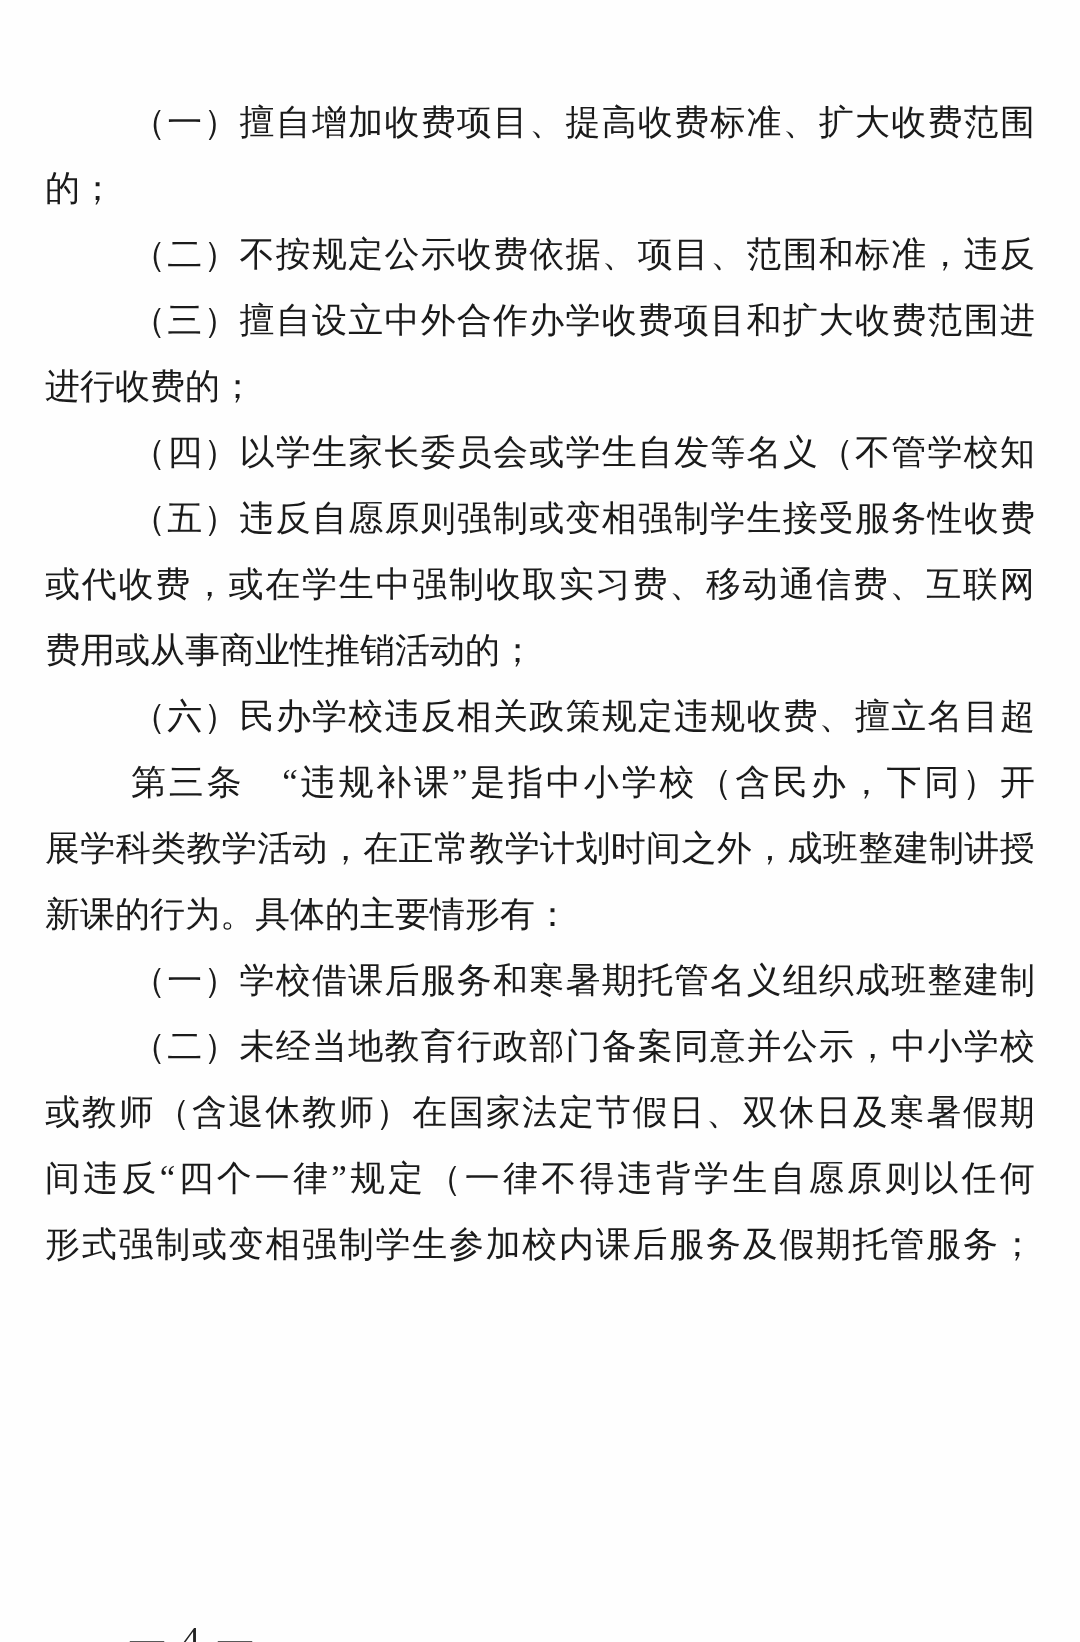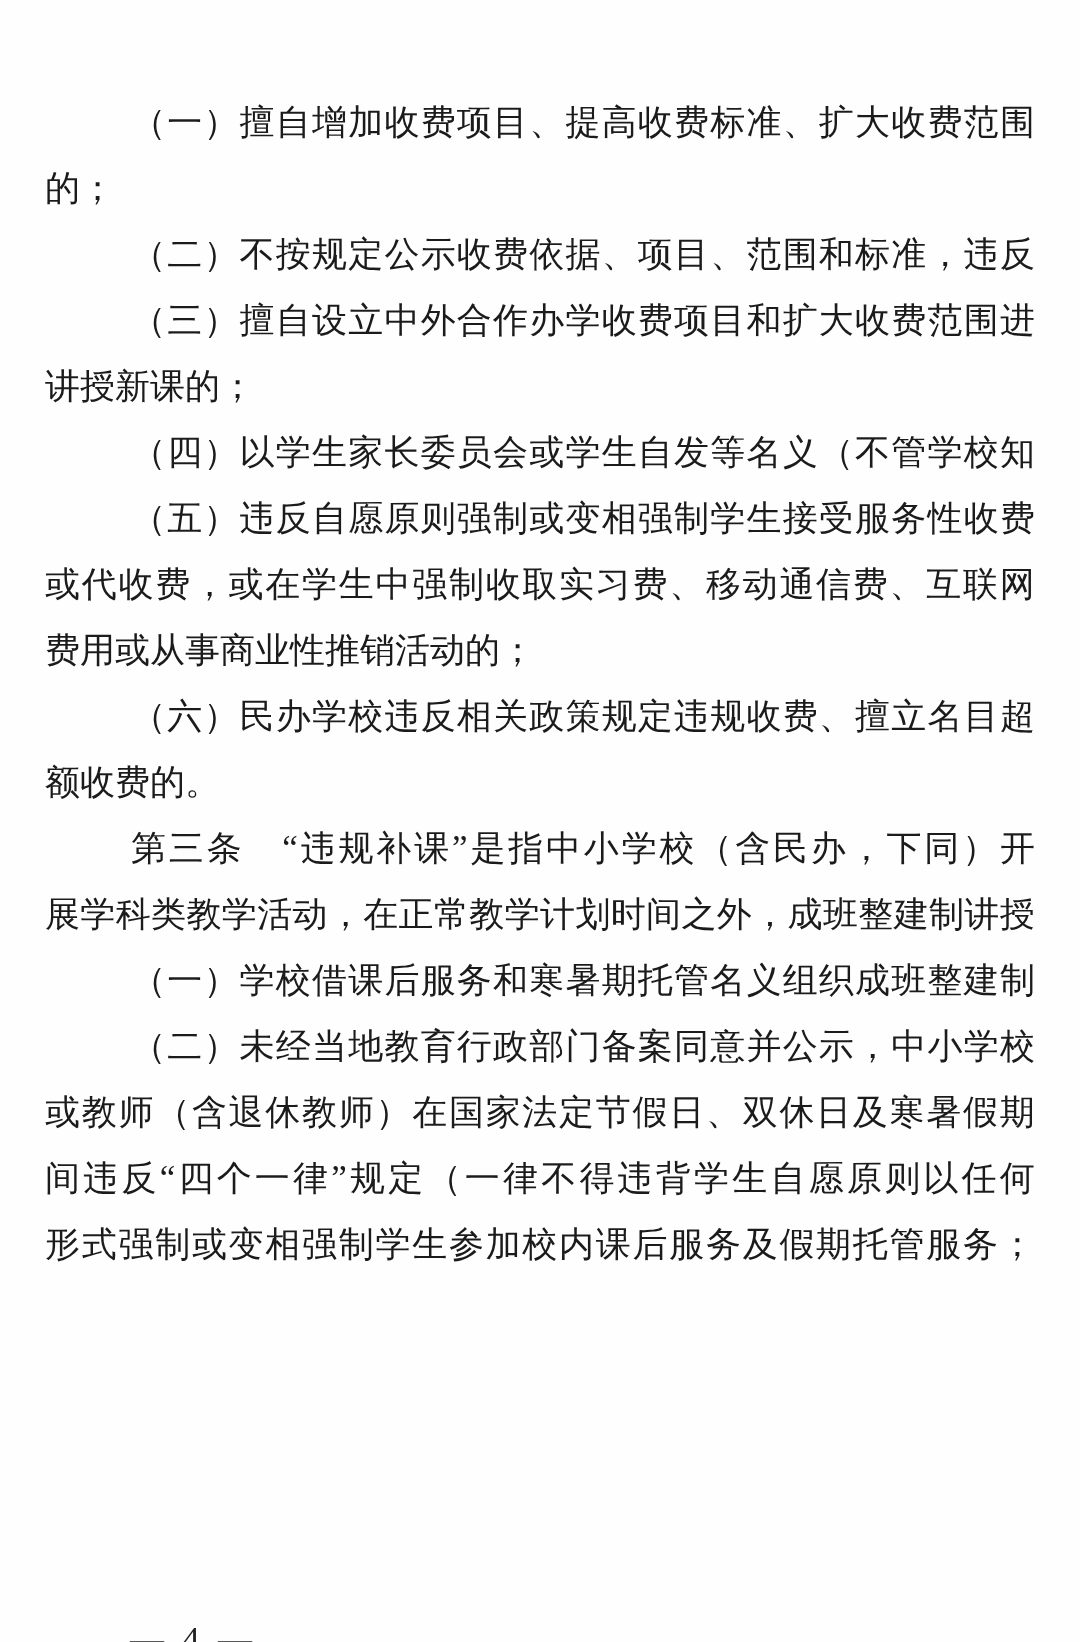--- a/index.html
+++ b/index.html
@@ -53,29 +53,29 @@
 </style>
 </head>
 <body>
 
 <div class="page">
   <div class="text-block" id="text-block">
       <div class="line indent justify"><span class="ch">（</span><span class="ch">一</span><span class="ch">）</span><span class="ch">擅</span><span class="ch">自</span><span class="ch">增</span><span class="ch">加</span><span class="ch">收</span><span class="ch">费</span><span class="ch">项</span><span class="ch">目</span><span class="ch">、</span><span class="ch">提</span><span class="ch">高</span><span class="ch">收</span><span class="ch">费</span><span class="ch">标</span><span class="ch">准</span><span class="ch">、</span><span class="ch">扩</span><span class="ch">大</span><span class="ch">收</span><span class="ch">费</span><span class="ch">范</span><span class="ch">围</span></div>
       <div class="line">的；</div>
       <div class="line indent justify"><span class="ch">（</span><span class="ch">二</span><span class="ch">）</span><span class="ch">不</span><span class="ch">按</span><span class="ch">规</span><span class="ch">定</span><span class="ch">公</span><span class="ch">示</span><span class="ch">收</span><span class="ch">费</span><span class="ch">依</span><span class="ch">据</span><span class="ch">、</span><span class="ch">项</span><span class="ch">目</span><span class="ch">、</span><span class="ch">范</span><span class="ch">围</span><span class="ch">和</span><span class="ch">标</span><span class="ch">准</span><span class="ch">，</span><span class="ch">违</span><span class="ch">反</span></div>
       <div class="line indent justify"><span class="ch">（</span><span class="ch">三</span><span class="ch">）</span><span class="ch">擅</span><span class="ch">自</span><span class="ch">设</span><span class="ch">立</span><span class="ch">中</span><span class="ch">外</span><span class="ch">合</span><span class="ch">作</span><span class="ch">办</span><span class="ch">学</span><span class="ch">收</span><span class="ch">费</span><span class="ch">项</span><span class="ch">目</span><span class="ch">和</span><span class="ch">扩</span><span class="ch">大</span><span class="ch">收</span><span class="ch">费</span><span class="ch">范</span><span class="ch">围</span><span class="ch">进</span></div>
-      <div class="line">讲授新课的；</div>
+      <div class="line">进行收费的；</div>
       <div class="line indent justify"><span class="ch">（</span><span class="ch">四</span><span class="ch">）</span><span class="ch">以</span><span class="ch">学</span><span class="ch">生</span><span class="ch">家</span><span class="ch">长</span><span class="ch">委</span><span class="ch">员</span><span class="ch">会</span><span class="ch">或</span><span class="ch">学</span><span class="ch">生</span><span class="ch">自</span><span class="ch">发</span><span class="ch">等</span><span class="ch">名</span><span class="ch">义</span><span class="ch">（</span><span class="ch">不</span><span class="ch">管</span><span class="ch">学</span><span class="ch">校</span><span class="ch">知</span></div>
       <div class="line indent justify"><span class="ch">（</span><span class="ch">五</span><span class="ch">）</span><span class="ch">违</span><span class="ch">反</span><span class="ch">自</span><span class="ch">愿</span><span class="ch">原</span><span class="ch">则</span><span class="ch">强</span><span class="ch">制</span><span class="ch">或</span><span class="ch">变</span><span class="ch">相</span><span class="ch">强</span><span class="ch">制</span><span class="ch">学</span><span class="ch">生</span><span class="ch">接</span><span class="ch">受</span><span class="ch">服</span><span class="ch">务</span><span class="ch">性</span><span class="ch">收</span><span class="ch">费</span></div>
       <div class="line justify"><span class="ch">或</span><span class="ch">代</span><span class="ch">收</span><span class="ch">费</span><span class="ch">，</span><span class="ch">或</span><span class="ch">在</span><span class="ch">学</span><span class="ch">生</span><span class="ch">中</span><span class="ch">强</span><span class="ch">制</span><span class="ch">收</span><span class="ch">取</span><span class="ch">实</span><span class="ch">习</span><span class="ch">费</span><span class="ch">、</span><span class="ch">移</span><span class="ch">动</span><span class="ch">通</span><span class="ch">信</span><span class="ch">费</span><span class="ch">、</span><span class="ch">互</span><span class="ch">联</span><span class="ch">网</span></div>
       <div class="line">费用或从事商业性推销活动的；</div>
       <div class="line indent justify"><span class="ch">（</span><span class="ch">六</span><span class="ch">）</span><span class="ch">民</span><span class="ch">办</span><span class="ch">学</span><span class="ch">校</span><span class="ch">违</span><span class="ch">反</span><span class="ch">相</span><span class="ch">关</span><span class="ch">政</span><span class="ch">策</span><span class="ch">规</span><span class="ch">定</span><span class="ch">违</span><span class="ch">规</span><span class="ch">收</span><span class="ch">费</span><span class="ch">、</span><span class="ch">擅</span><span class="ch">立</span><span class="ch">名</span><span class="ch">目</span><span class="ch">超</span></div>
-      <div class="line">额收费的。</div>
       <div class="line indent justify"><span class="ch">第</span><span class="ch">三</span><span class="ch">条</span><span class="ch">　</span><span class="ch">“</span><span class="ch">违</span><span class="ch">规</span><span class="ch">补</span><span class="ch">课</span><span class="ch">”</span><span class="ch">是</span><span class="ch">指</span><span class="ch">中</span><span class="ch">小</span><span class="ch">学</span><span class="ch">校</span><span class="ch">（</span><span class="ch">含</span><span class="ch">民</span><span class="ch">办</span><span class="ch">，</span><span class="ch">下</span><span class="ch">同</span><span class="ch">）</span><span class="ch">开</span></div>
       <div class="line justify"><span class="ch">展</span><span class="ch">学</span><span class="ch">科</span><span class="ch">类</span><span class="ch">教</span><span class="ch">学</span><span class="ch">活</span><span class="ch">动</span><span class="ch">，</span><span class="ch">在</span><span class="ch">正</span><span class="ch">常</span><span class="ch">教</span><span class="ch">学</span><span class="ch">计</span><span class="ch">划</span><span class="ch">时</span><span class="ch">间</span><span class="ch">之</span><span class="ch">外</span><span class="ch">，</span><span class="ch">成</span><span class="ch">班</span><span class="ch">整</span><span class="ch">建</span><span class="ch">制</span><span class="ch">讲</span><span class="ch">授</span></div>
+      <div class="line">新课的行为。具体的主要情形有：</div>
       <div class="line indent justify"><span class="ch">（</span><span class="ch">一</span><span class="ch">）</span><span class="ch">学</span><span class="ch">校</span><span class="ch">借</span><span class="ch">课</span><span class="ch">后</span><span class="ch">服</span><span class="ch">务</span><span class="ch">和</span><span class="ch">寒</span><span class="ch">暑</span><span class="ch">期</span><span class="ch">托</span><span class="ch">管</span><span class="ch">名</span><span class="ch">义</span><span class="ch">组</span><span class="ch">织</span><span class="ch">成</span><span class="ch">班</span><span class="ch">整</span><span class="ch">建</span><span class="ch">制</span></div>
       <div class="line indent justify"><span class="ch">（</span><span class="ch">二</span><span class="ch">）</span><span class="ch">未</span><span class="ch">经</span><span class="ch">当</span><span class="ch">地</span><span class="ch">教</span><span class="ch">育</span><span class="ch">行</span><span class="ch">政</span><span class="ch">部</span><span class="ch">门</span><span class="ch">备</span><span class="ch">案</span><span class="ch">同</span><span class="ch">意</span><span class="ch">并</span><span class="ch">公</span><span class="ch">示</span><span class="ch">，</span><span class="ch">中</span><span class="ch">小</span><span class="ch">学</span><span class="ch">校</span></div>
       <div class="line justify"><span class="ch">或</span><span class="ch">教</span><span class="ch">师</span><span class="ch">（</span><span class="ch">含</span><span class="ch">退</span><span class="ch">休</span><span class="ch">教</span><span class="ch">师</span><span class="ch">）</span><span class="ch">在</span><span class="ch">国</span><span class="ch">家</span><span class="ch">法</span><span class="ch">定</span><span class="ch">节</span><span class="ch">假</span><span class="ch">日</span><span class="ch">、</span><span class="ch">双</span><span class="ch">休</span><span class="ch">日</span><span class="ch">及</span><span class="ch">寒</span><span class="ch">暑</span><span class="ch">假</span><span class="ch">期</span></div>
       <div class="line justify"><span class="ch">间</span><span class="ch">违</span><span class="ch">反</span><span class="ch">“</span><span class="ch">四</span><span class="ch">个</span><span class="ch">一</span><span class="ch">律</span><span class="ch">”</span><span class="ch">规</span><span class="ch">定</span><span class="ch">（</span><span class="ch">一</span><span class="ch">律</span><span class="ch">不</span><span class="ch">得</span><span class="ch">违</span><span class="ch">背</span><span class="ch">学</span><span class="ch">生</span><span class="ch">自</span><span class="ch">愿</span><span class="ch">原</span><span class="ch">则</span><span class="ch">以</span><span class="ch">任</span><span class="ch">何</span></div>
       <div class="line justify"><span class="ch">形</span><span class="ch">式</span><span class="ch">强</span><span class="ch">制</span><span class="ch">或</span><span class="ch">变</span><span class="ch">相</span><span class="ch">强</span><span class="ch">制</span><span class="ch">学</span><span class="ch">生</span><span class="ch">参</span><span class="ch">加</span><span class="ch">校</span><span class="ch">内</span><span class="ch">课</span><span class="ch">后</span><span class="ch">服</span><span class="ch">务</span><span class="ch">及</span><span class="ch">假</span><span class="ch">期</span><span class="ch">托</span><span class="ch">管</span><span class="ch">服</span><span class="ch">务</span><span class="ch">；</span></div>
     </div>
   <div class="footer">
     <span>— 4 —</span>
   </div>
 </div>

